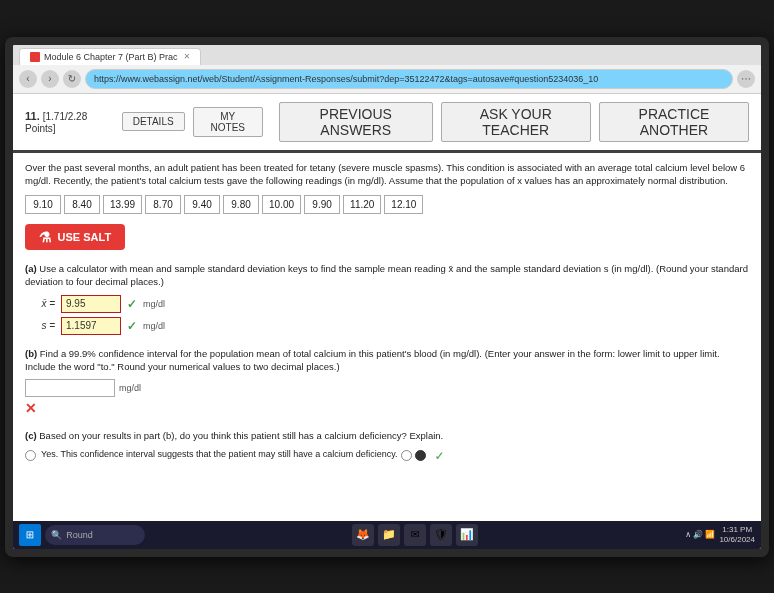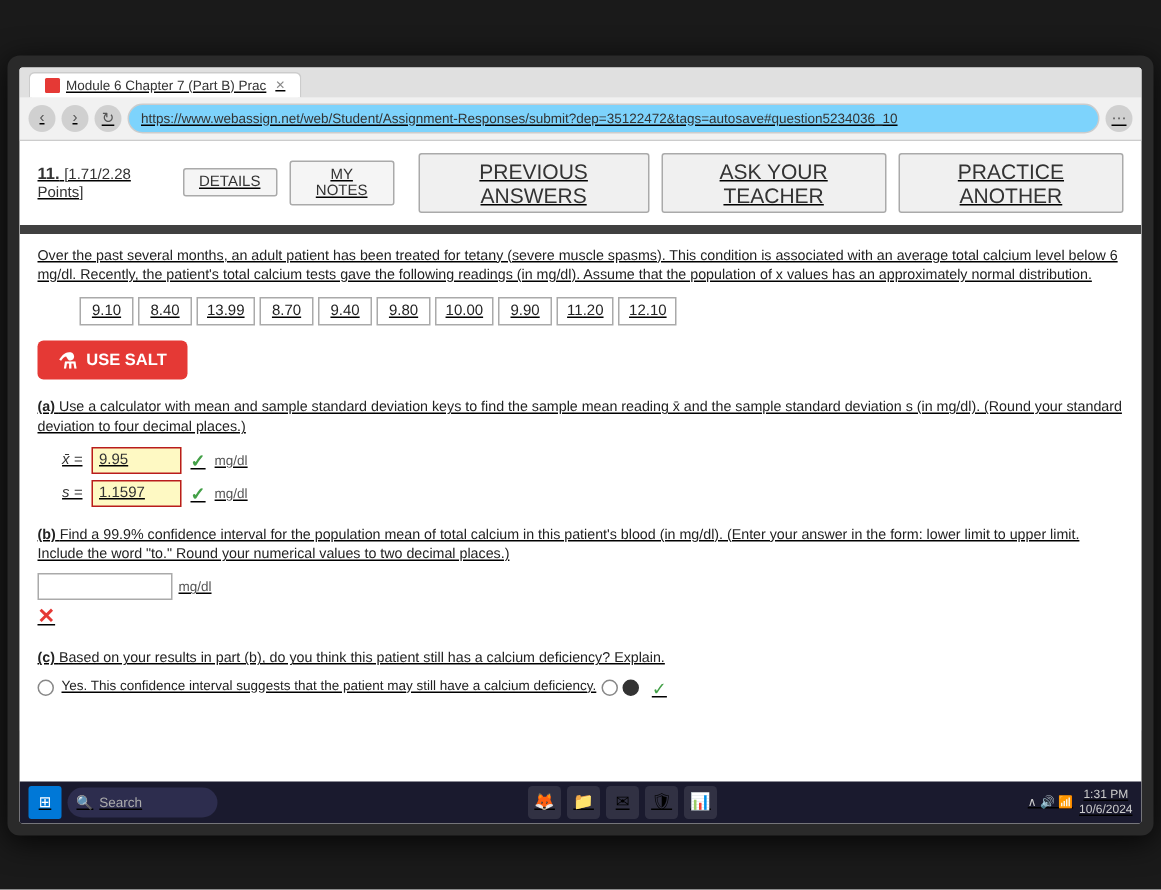--- a/index.html
+++ b/index.html
@@ -13,21 +13,20 @@
       overflow: hidden;
       font-family: Arial, sans-serif;
     }
     .monitor-bezel {
       width: 764px;
       height: 520px;
       background: #2a2a2a;
       border-radius: 8px;
       padding: 8px;
       box-shadow: 0 4px 20px rgba(0,0,0,0.8);
-      text-decoration: underline;
     }
     .screen {
       width: 100%;
       height: 100%;
       background: #fff;
       border-radius: 2px;
       overflow: hidden;
       display: flex;
       flex-direction: column;
     }
@@ -107,21 +106,21 @@
       overflow-y: auto;
       padding: 0;
       background: #fff;
     }
     
     .question-header {
       display: flex;
       align-items: center;
       gap: 8px;
       padding: 8px 12px;
-      border-bottom: 6px solid #404040;
+      border-bottom: 3px solid #404040;
       background: #fff;
     }
     .question-number {
       font-size: 11px;
       font-weight: bold;
       color: #333;
     }
     .btn-details, .btn-my-notes {
       padding: 3px 10px;
       border: 1px solid #aaa;
@@ -149,21 +148,20 @@
       font-size: 9.5px;
       color: #222;
       line-height: 1.4;
       margin-bottom: 8px;
     }
     .data-values {
       display: flex;
       gap: 3px;
       margin-bottom: 10px;
       flex-wrap: wrap;
-      margin-left: 28px;
     }
     .data-cell {
       border: 1px solid #aaa;
       padding: 3px 6px;
       font-size: 10px;
       color: #222;
       background: #fff;
       min-width: 36px;
       text-align: center;
     }
@@ -463,21 +461,21 @@
             </div>
 
           </div>
         </div>
       </div>
 
       <div class="taskbar">
         <div class="taskbar-start">⊞</div>
         <div class="taskbar-search">
           <span>🔍</span>
-          <span>Search</span>
+          <span>Round</span>
         </div>
         <div class="taskbar-apps">
           <div class="taskbar-app">🦊</div>
           <div class="taskbar-app">📁</div>
           <div class="taskbar-app">✉</div>
           <div class="taskbar-app">🛡</div>
           <div class="taskbar-app">📊</div>
         </div>
         <div class="taskbar-right">
           <span>∧ 🔊 📶</span>

